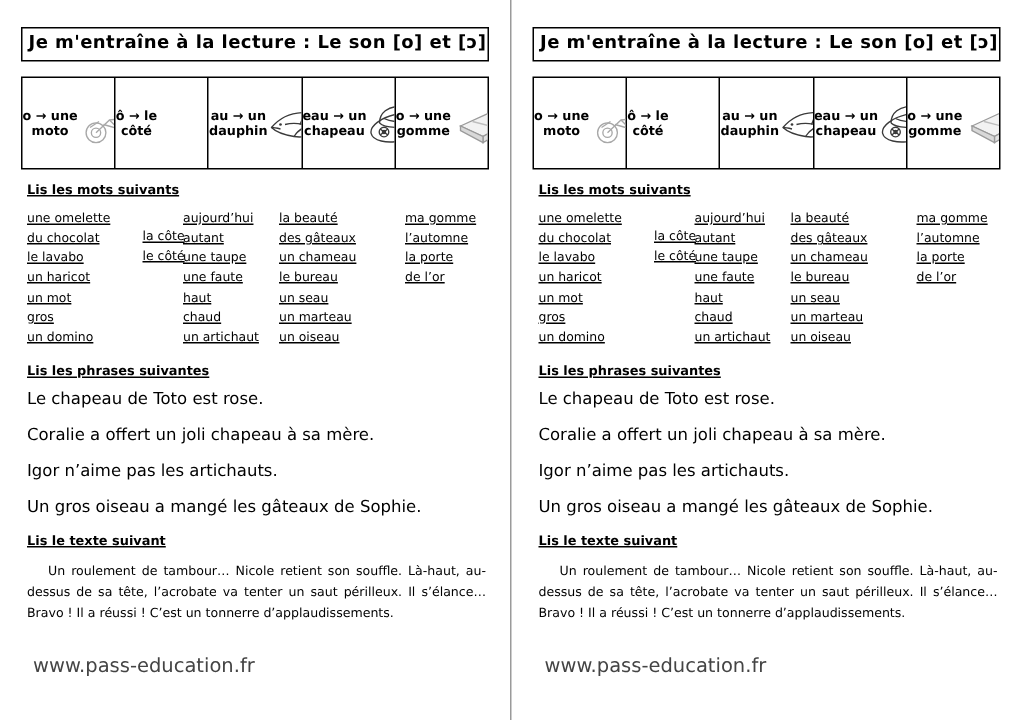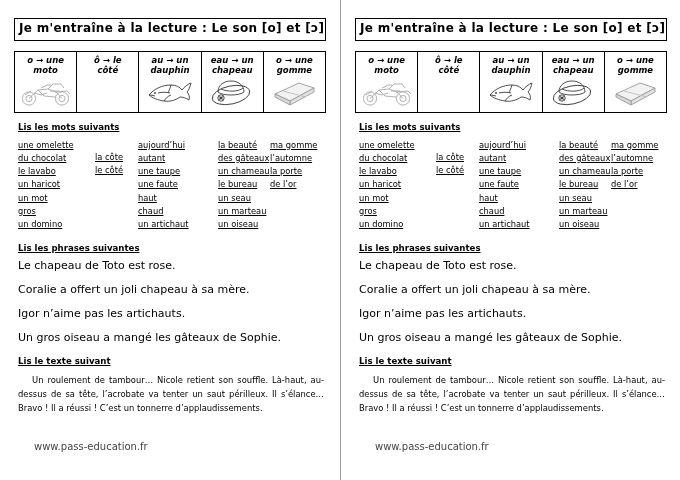--- a/index.html
+++ b/index.html
@@ -61,25 +61,24 @@
     border: 1px solid #000000;
     height: 62px;
     box-sizing: border-box;
     margin-bottom: 9px;
   }
   .sound-cell {
     flex: 1 1 0;
     border-right: 1px solid #000000;
     box-sizing: border-box;
     display: flex;
-    flex-direction: column;
+    flex-direction: row;
     align-items: center;
     padding-top: 3px;
     overflow: hidden;
-    font-style: italic;
   }
   .sound-cell:last-child { border-right: none; }
   .sound-label {
     font-family: "DejaVu Sans", sans-serif;
     font-size: 8.5px;
     font-weight: bold;
     text-align: center;
     line-height: 1.25;
     white-space: nowrap;
   }
@@ -114,22 +113,22 @@
     text-decoration: underline;
   }
   .word-col div {
     font-family: "DejaVu Sans", sans-serif;
     font-size: 8.3px;
     line-height: 13.2px;
     white-space: nowrap;
   }
   .wc1 { left: 0px; }
   .wc2 { left: 77px; margin-top: 12px; }
-  .wc3 { left: 120px; }
-  .wc4 { left: 200px; }
+  .wc3 { left: 104px; }
+  .wc4 { left: 168px; }
   .wc5 { left: 252px; }
 
   
   .sentences { margin: 0 0 0 4px; }
   .sentences .sent {
     font-family: "DejaVu Sans", sans-serif;
     font-size: 11px;
     line-height: 1;
     margin-bottom: 13px;
     white-space: nowrap;
@@ -141,24 +140,24 @@
     font-size: 8.4px;
     line-height: 14px;
     text-align: justify;
     text-indent: 14px;
     margin: 0 2px 0 4px;
   }
 
   
   .footer {
     position: absolute;
-    left: 20px;
+    left: 8px;
     bottom: 10px;
     font-family: "DejaVu Sans", sans-serif;
-    font-size: 10px;
+    font-size: 13px;
     color: #444444;
   }
 </style>
 </head>
 <body>
 
 <div class="sheet">
 
   <div class="panel panel-left">
     <div class="panel-inner">

